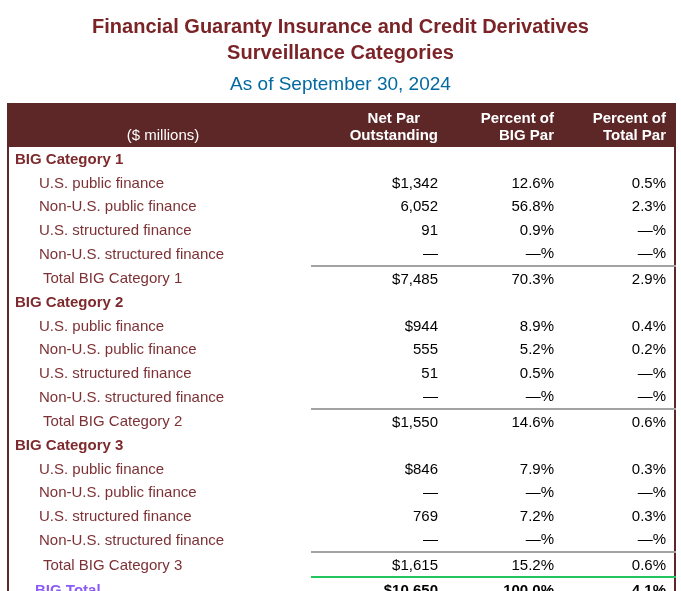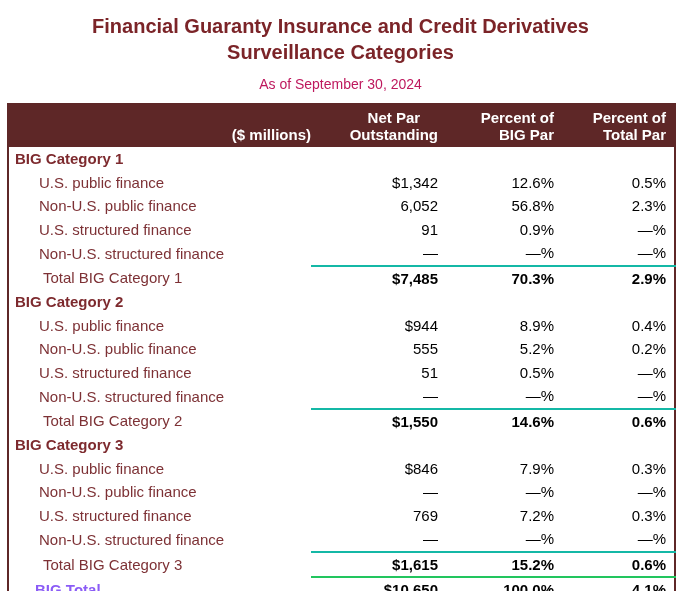--- a/index.html
+++ b/index.html
@@ -18,22 +18,22 @@
   .title-block { text-align: center; padding-top: 5px; }
   .page-title {
     margin: 8px;
     color: #7B2428;
     font-size: 20px;
     font-weight: bold;
     line-height: 26px;
   }
   .subtitle {
     margin-top: 3px;
-    color: #be185d;
-    font-size: 14px;
+    color: #0369a1;
+    font-size: 19px;
     line-height: 22px;
   }
 
   
   .tbl-wrap { margin: 8px 7px 0 7px; }
   table.surv {
     border-collapse: collapse;
     table-layout: fixed;
     width: 667px;
     border-left: 2px solid #5E2727;
@@ -47,22 +47,22 @@
 
   thead th {
     background: #5E2727;
     color: #ffffff;
     vertical-align: bottom;
     font-size: 15px;
     padding: 6px 0 4px 0;
     margin-top: 32px;
   }
   th.h-unit {
-    text-align: right;
-    font-weight: bold;
+    text-align: center;
+    font-weight: normal;
     padding-left: 6px;
   }
   th.h-num { text-align: right; }
   th.h-total-par { padding-right: 8px; }
   .hdr-line { display: block; font-weight: bold; line-height: 17px; }
   .hdr-stack-center { display: inline-block; text-align: center; }
   .hdr-stack-right  { display: inline-block; text-align: right; }
 
   tbody td {
     font-size: 15px;
@@ -75,21 +75,21 @@
   td.lbl { color: #7D3135; text-align: left; padding-left: 30px; }
   td.val { color: #000000; text-align: right; }
   td.val-last { padding-right: 8px; }
 
   tr.section-row td {
     color: #7D2A2E;
     font-weight: bold;
     padding-left: 6px;
   }
   tr.total-row td.lbl { padding-left: 34px; }
-  tr.total-row td.val { border-top: 2px solid #14b8a6; font-weight: bold; }
+  tr.total-row td.val { border-top: 2px solid #a3a3a3; }
   tr.grand-row td.lbl { padding-left: 26px; font-weight: bold; color: #8b5cf6; }
   tr.grand-row td.val { border-top: 2px solid #22c55e; font-weight: bold; }
 </style>
 </head>
 <body>
 
 <div class="title-block">
   <div class="page-title">
     <span>Financial Guaranty Insurance and Credit Derivatives</span><br>
     <span>Surveillance Categories</span>

